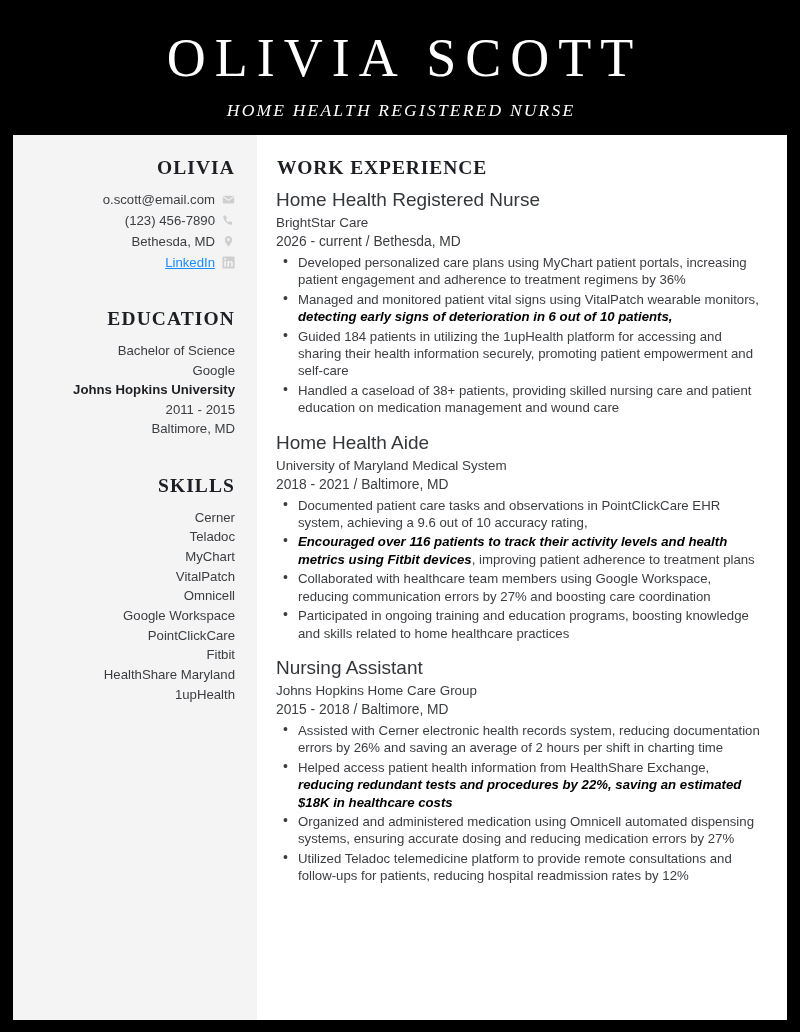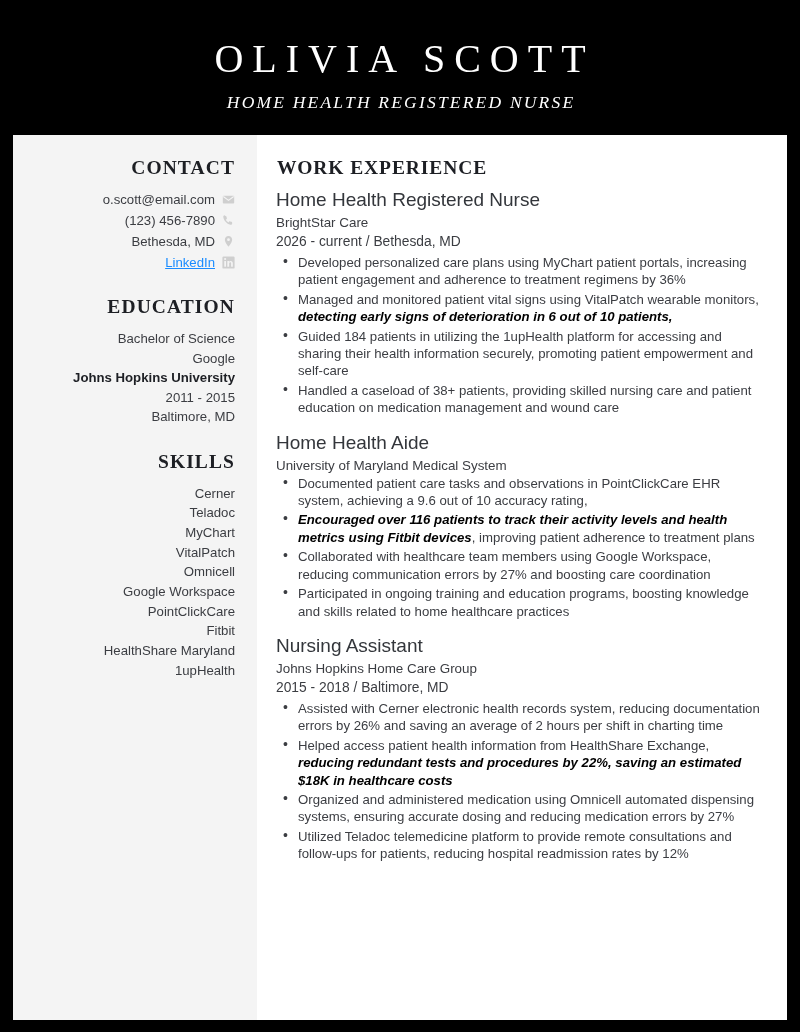--- a/index.html
+++ b/index.html
@@ -25,21 +25,21 @@
   #header {
     height: 122px;
     background: #000000;
     display: flex;
     flex-direction: column;
     align-items: center;
     justify-content: center;
   }
   #header-name {
     font-family: "Liberation Serif", serif;
-    font-size: 40px;
+    font-size: 54px;
     color: #ffffff;
     letter-spacing: 9px;
     text-indent: 9px;
     line-height: 1.15;
     font-weight: 400;
   }
   #header-title {
     font-family: "Liberation Serif", serif;
     font-size: 17.5px;
     font-style: italic;
@@ -73,21 +73,21 @@
   
   .side-heading {
     font-family: "Liberation Serif", serif;
     font-weight: 700;
     font-size: 19.5px;
     color: #1d1f24;
     letter-spacing: 1.1px;
     text-indent: 1.1px;
     margin-bottom: 11px;
   }
-  .side-heading.spaced { margin-top: 24px; text-align: right; }
+  .side-heading.spaced { margin-top: 36px; text-align: right; }
 
   .contact-row {
     display: flex;
     align-items: center;
     justify-content: flex-end;
     gap: 7px;
     margin-bottom: 2px;
     height: 19px;
   }
   .contact-text {
@@ -183,21 +183,21 @@
 
   <div id="header">
     <div id="header-name">OLIVIA SCOTT</div>
     <div id="header-title">HOME HEALTH REGISTERED NURSE</div>
   </div>
 
   <div id="body-cols">
 
     <aside id="sidebar">
 
-      <div class="side-heading">CONTACT</div>
+      <div class="side-heading">OLIVIA</div>
       <div id="contact-list">
           <div class="contact-row">
             <span class="contact-text">o.scott@email.com</span>
             <span class="contact-icon">
               <svg width="13" height="13" viewBox="0 0 16 16">
                 <rect x="1" y="3.5" width="14" height="9.5" rx="1" fill="#cfcfcf"></rect>
                 <path d="M1.6 4.3 L8 9 L14.4 4.3" stroke="#f4f4f4" stroke-width="1.3" fill="none"></path>
               </svg>
             </span>
           </div>
@@ -266,20 +266,21 @@
             <div class="bullets">
               <div class="bullet"><span>Developed personalized care plans using MyChart patient portals, increasing patient engagement and adherence to treatment regimens by 36%</span></div>
               <div class="bullet"><span>Managed and monitored patient vital signs using VitalPatch wearable monitors, </span><em>detecting early signs of deterioration in 6 out of 10 patients,</em></div>
               <div class="bullet"><span>Guided 184 patients in utilizing the 1upHealth platform for accessing and sharing their health information securely, promoting patient empowerment and self-care</span></div>
               <div class="bullet"><span>Handled a caseload of 38+ patients, providing skilled nursing care and patient education on medication management and wound care</span></div>
             </div>
           </div>
           <div class="job">
             <div class="job-title">Home Health Aide</div>
             <div class="job-company">University of Maryland Medical System</div>
+            <div class="job-meta">2018 - 2021  /  Baltimore, MD</div>
             <div class="bullets">
               <div class="bullet"><span>Documented patient care tasks and observations in PointClickCare EHR system, achieving a 9.6 out of 10 accuracy rating,</span></div>
               <div class="bullet"><em>Encouraged over 116 patients to track their activity levels and health metrics using Fitbit devices</em><span>, improving patient adherence to treatment plans</span></div>
               <div class="bullet"><span>Collaborated with healthcare team members using Google Workspace, reducing communication errors by 27% and boosting care coordination</span></div>
               <div class="bullet"><span>Participated in ongoing training and education programs, boosting knowledge and skills related to home healthcare practices</span></div>
             </div>
           </div>
           <div class="job">
             <div class="job-title">Nursing Assistant</div>
             <div class="job-company">Johns Hopkins Home Care Group</div>

